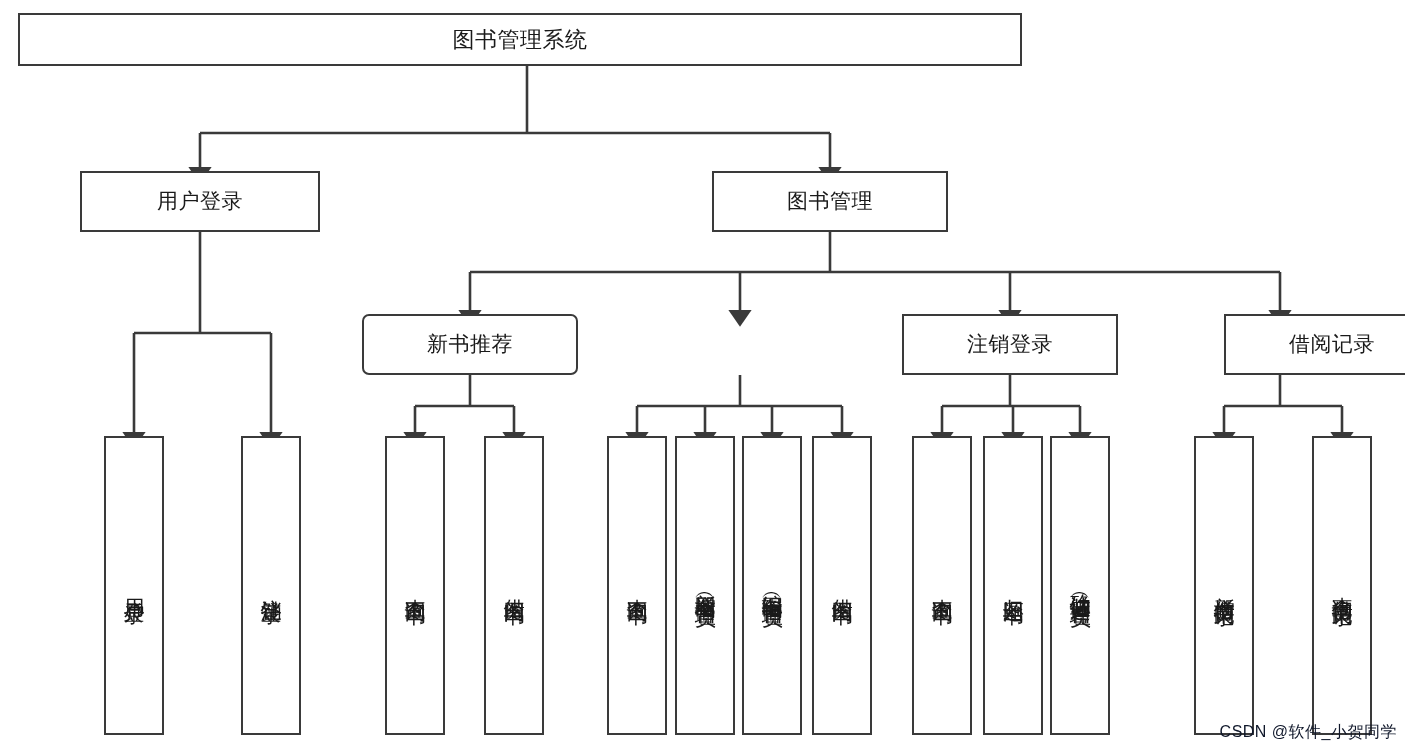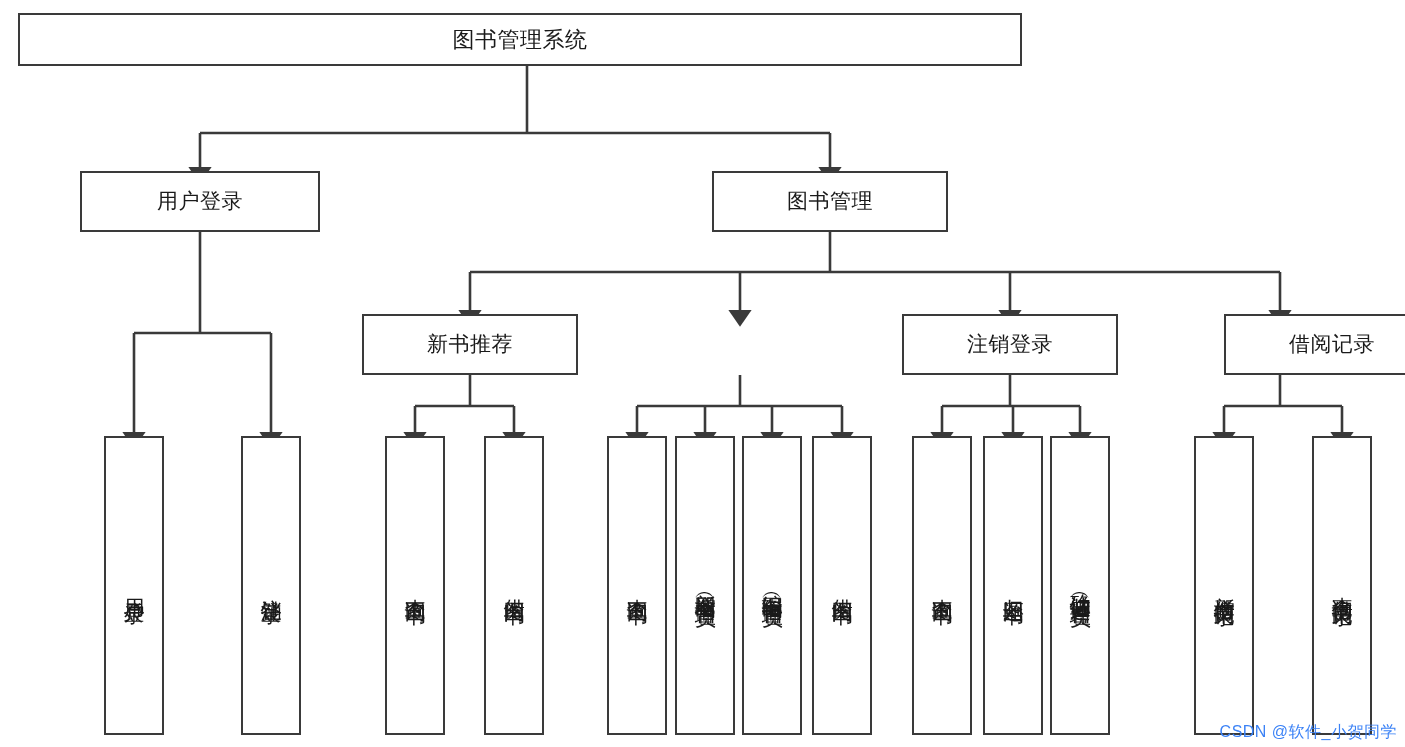--- a/index.html
+++ b/index.html
@@ -65,21 +65,21 @@
     line-height: 1.25;
     letter-spacing: 2px;
     white-space: normal;
     max-height: 100%;
   }
   #watermark {
     position: absolute;
     right: 8px;
     bottom: 4px;
     font-size: 16px;
-    color: #3b82f6;
+    color: #0f172a;
     letter-spacing: 0.5px;
     z-index: 5;
     white-space: nowrap;
   }
 </style>
 </head>
 <body>
 
 <div id="diagram-root">
 
@@ -130,21 +130,21 @@
     <span class="node-label">图书管理系统</span>
   </div>
 
   <div class="node horiz" style="left: 80px; top: 171px; width: 240px; height: 61px;">
     <span class="node-label">用户登录</span>
   </div>
   <div class="node horiz" style="left: 712px; top: 171px; width: 236px; height: 61px;">
     <span class="node-label">图书管理</span>
   </div>
 
-  <div class="node horiz" style="left: 362px; top: 314px; width: 216px; height: 61px;">
+  <div class="node horiz" style="left: 362px; top: 314px; width: 216px; height: 61px; border-radius: 7px;">
     <span class="node-label">新书推荐</span>
   </div>
   <div class="node horiz" style="left: 902px; top: 314px; width: 216px; height: 61px;">
     <span class="node-label">注销登录</span>
   </div>
   <div class="node horiz" style="left: 1224px; top: 314px; width: 216px; height: 61px;">
     <span class="node-label">借阅记录</span>
   </div>
 
   <div class="node leaf" style="left: 104px; top: 436px; width: 60px; height: 299px;">

